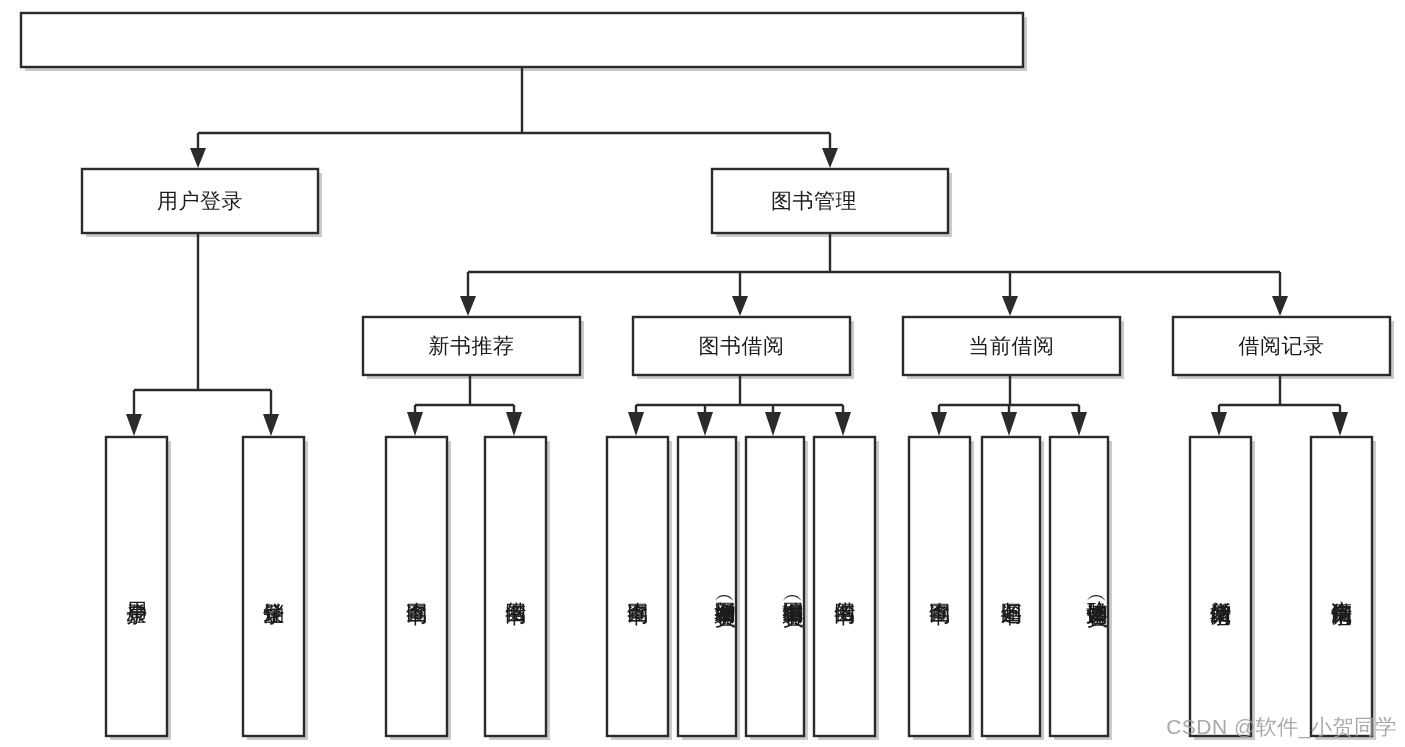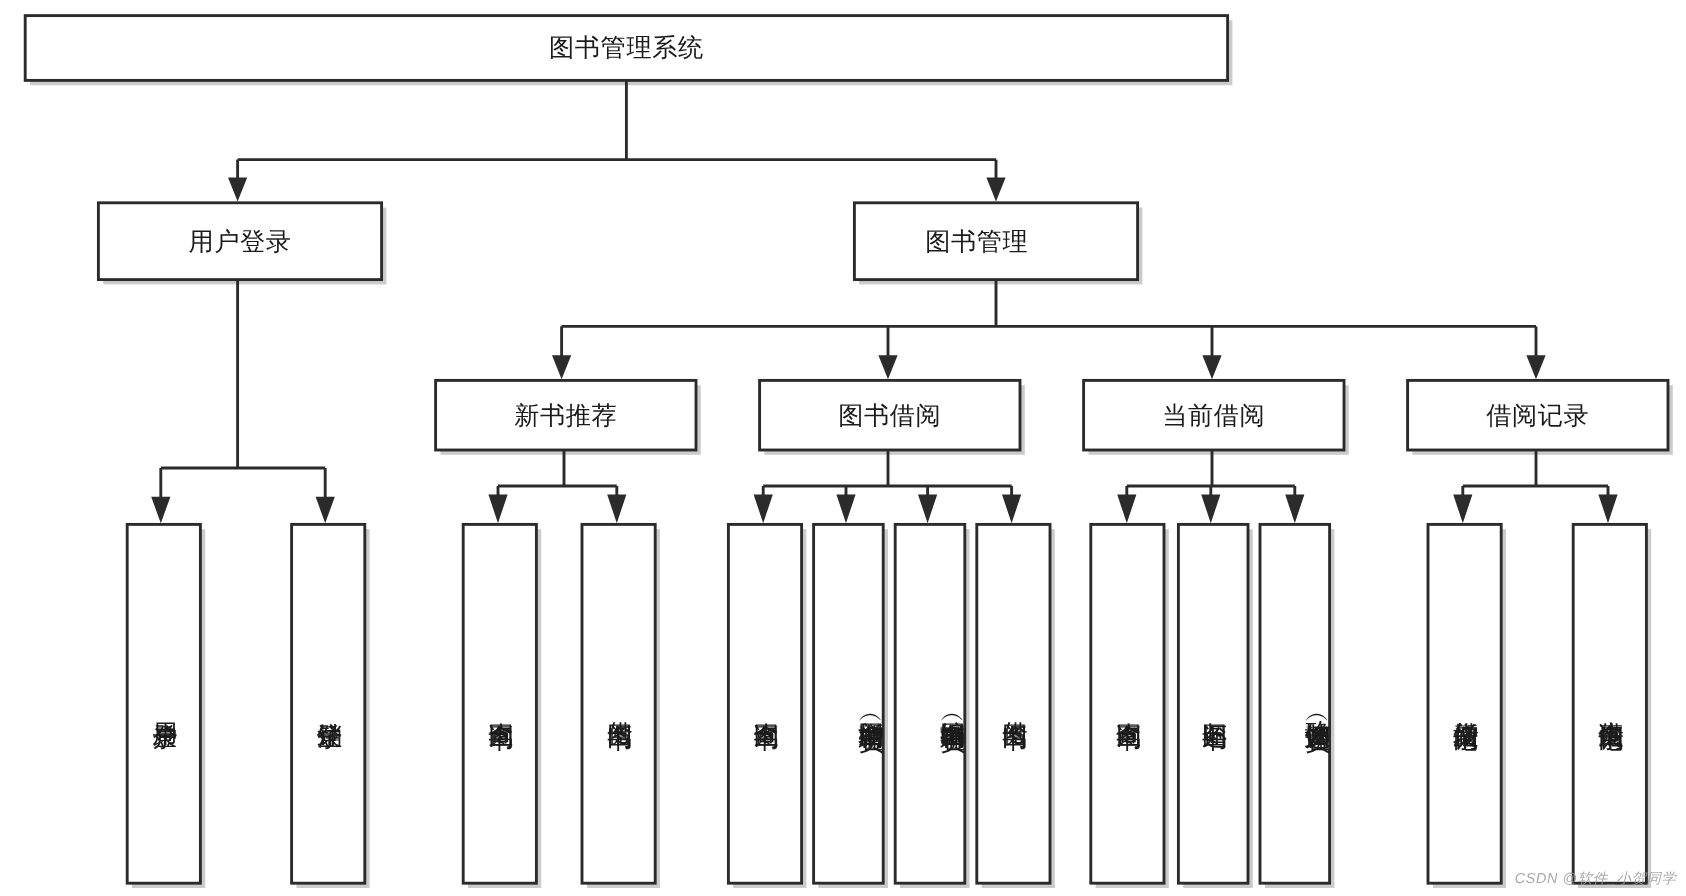--- a/index.html
+++ b/index.html
@@ -66,26 +66,25 @@
     letter-spacing: 1px;
     writing-mode: vertical-rl;
     text-orientation: upright;
     pointer-events: none;
     line-height: 1.06;
   }
   .watermark {
     position: absolute;
     right: 8px;
     bottom: 6px;
-    font-size: 12px;
+    font-size: 21px;
     color: #9a9a9a;
     opacity: 0.85;
     white-space: nowrap;
     letter-spacing: 0.5px;
-    font-style: italic;
   }
 </style>
 </head>
 <body>
 
 <div id="diagram-root">
 
   <svg id="tree-svg" viewBox="0 0 1405 747">
 
     <rect class="node-shadow" x="25" y="17" width="1002" height="54"></rect>
@@ -192,21 +191,20 @@
     <rect class="node-box" x="814" y="437" width="61" height="299"></rect>
 
     <rect class="node-box" x="909" y="437" width="61" height="299"></rect>
     <rect class="node-box" x="982" y="437" width="58" height="299"></rect>
     <rect class="node-box" x="1050" y="437" width="58" height="299"></rect>
 
     <rect class="node-box" x="1190" y="437" width="61" height="299"></rect>
     <rect class="node-box" x="1311" y="437" width="61" height="299"></rect>
   </svg>
 
-  <div class="node-label-h" style="left:21px; top:13px; width:1002px; height:54px;">图书管理系统</div>
 
   <div class="node-label-h" style="left:82px; top:169px; width:236px; height:64px;">用户登录</div>
   <div class="node-label-h" style="left:712px; top:169px; width:204px; height:64px;">图书管理</div>
 
   <div class="node-label-h" style="left:363px; top:317px; width:217px; height:58px;">新书推荐</div>
   <div class="node-label-h" style="left:633px; top:317px; width:217px; height:58px;">图书借阅</div>
   <div class="node-label-h" style="left:903px; top:317px; width:217px; height:58px;">当前借阅</div>
   <div class="node-label-h" style="left:1173px; top:317px; width:217px; height:58px;border-radius:19px;">借阅记录</div>
 
   <div class="node-label-v" style="left:106px; top:437px; width:61px; height:299px;">用户登录</div>

